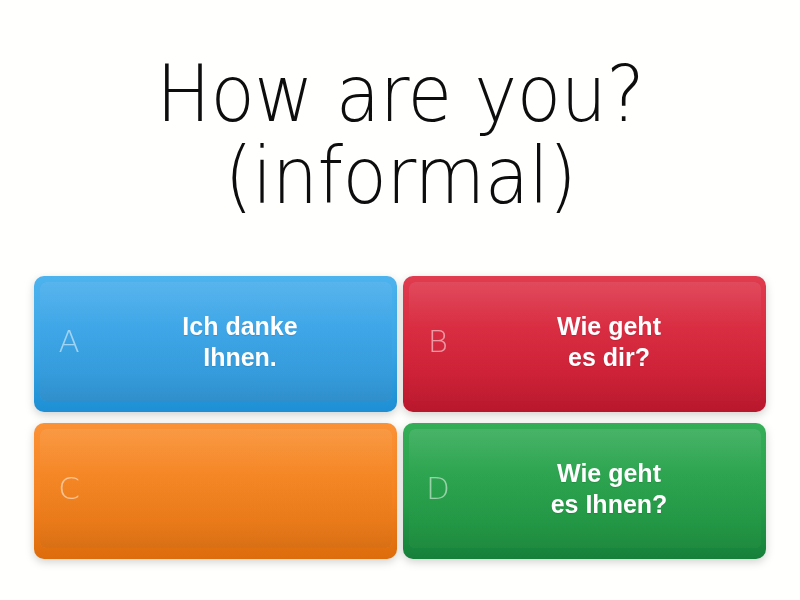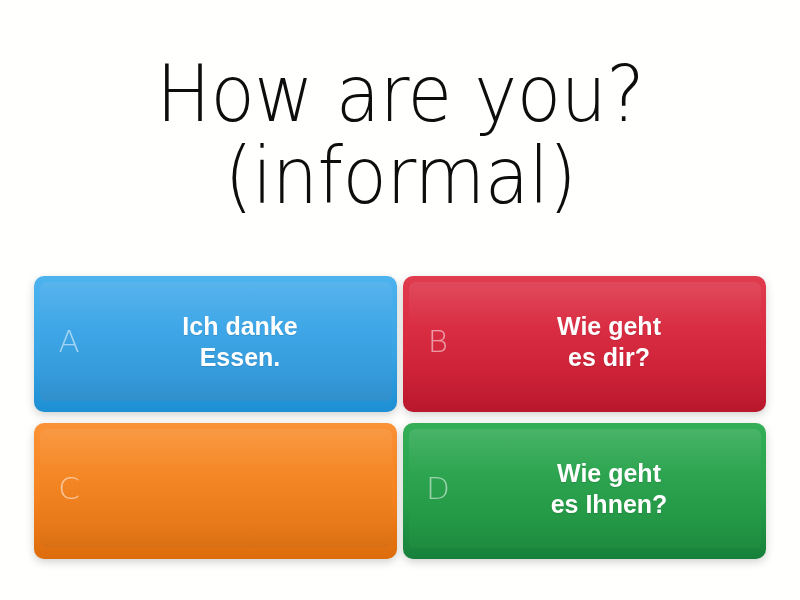--- a/index.html
+++ b/index.html
@@ -135,21 +135,21 @@
     <div class="question-text">How are you?
 (informal)</div>
   </div>
 
   <div class="answers-grid">
 
     <div class="tile blue">
       <div class="tile-inner">
         <span class="tile-letter">A</span>
         <span class="tile-text">Ich danke
-Essen.</span>
+Ihnen.</span>
       </div>
     </div>
 
     <div class="tile red">
       <div class="tile-inner">
         <span class="tile-letter">B</span>
         <span class="tile-text">Wie geht
 es dir?</span>
       </div>
     </div>

